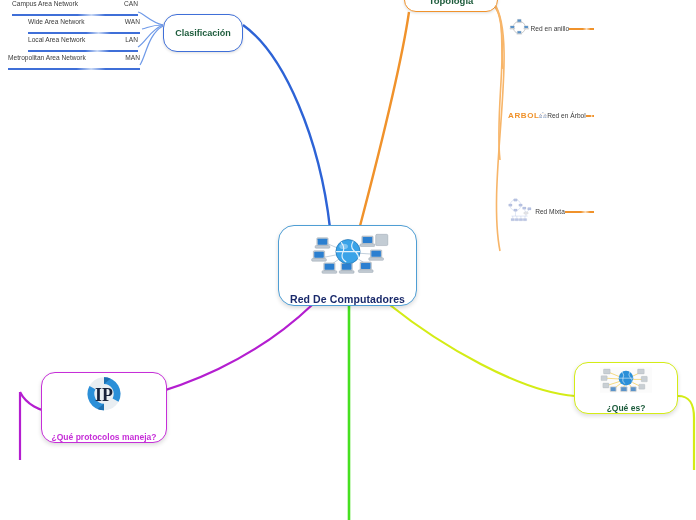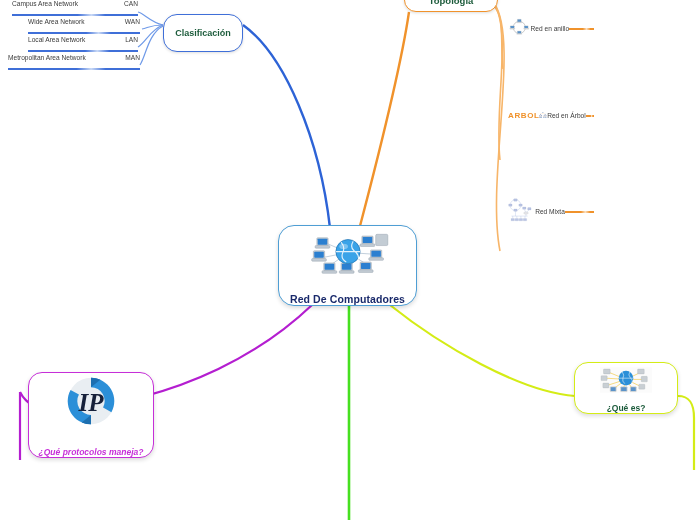--- a/index.html
+++ b/index.html
@@ -54,23 +54,22 @@
   #node-topologia span{font-size:9.5px;font-weight:bold;color:#1d5c3c;}
 
   
   .card{
     position:absolute;background:#ffffff;
     border-radius:14px;box-sizing:border-box;
     display:flex;flex-direction:column;align-items:center;
     box-shadow:0 2px 4px rgba(0,0,0,.14);
   }
   #node-protocolos{
-    left:28px;top:372px;width:126px;height:86px;
+    left:41px;top:372px;width:126px;height:71px;
     border:1.7px solid #c62fd8;
-    font-style:italic;
   }
   #node-protocolos .cap{font-size:8.5px;font-weight:bold;color:#c62fd8;margin-top:19px;}
   #node-quees{
     left:574px;top:362px;width:104px;height:52px;
     border:1.8px solid #d4ec16;
     gap:8px;
   }
   #node-quees .cap{font-size:8.5px;font-weight:bold;color:#1d5c3c;margin-top:1px;}
 
   

